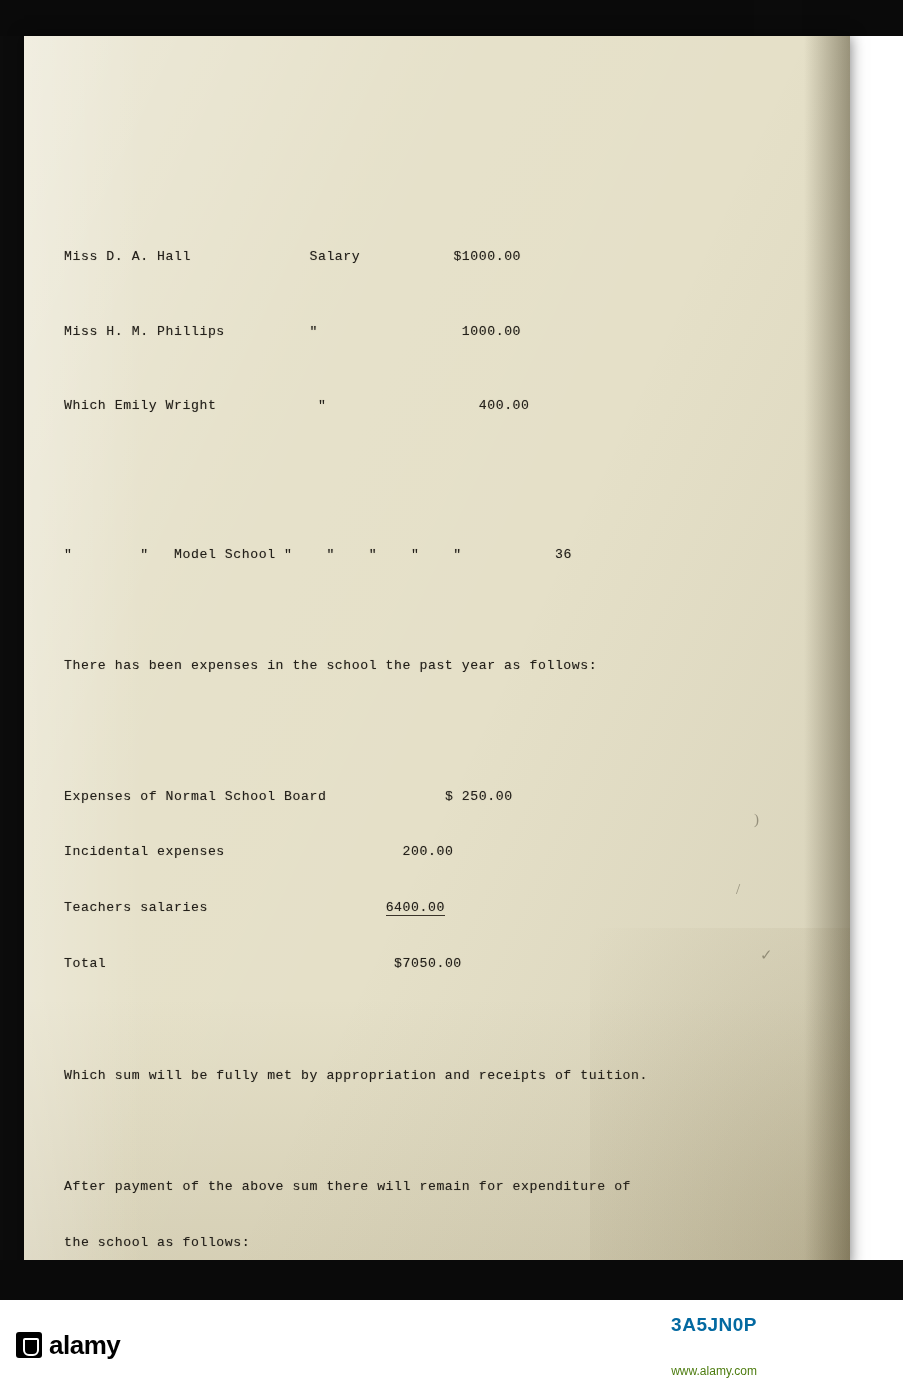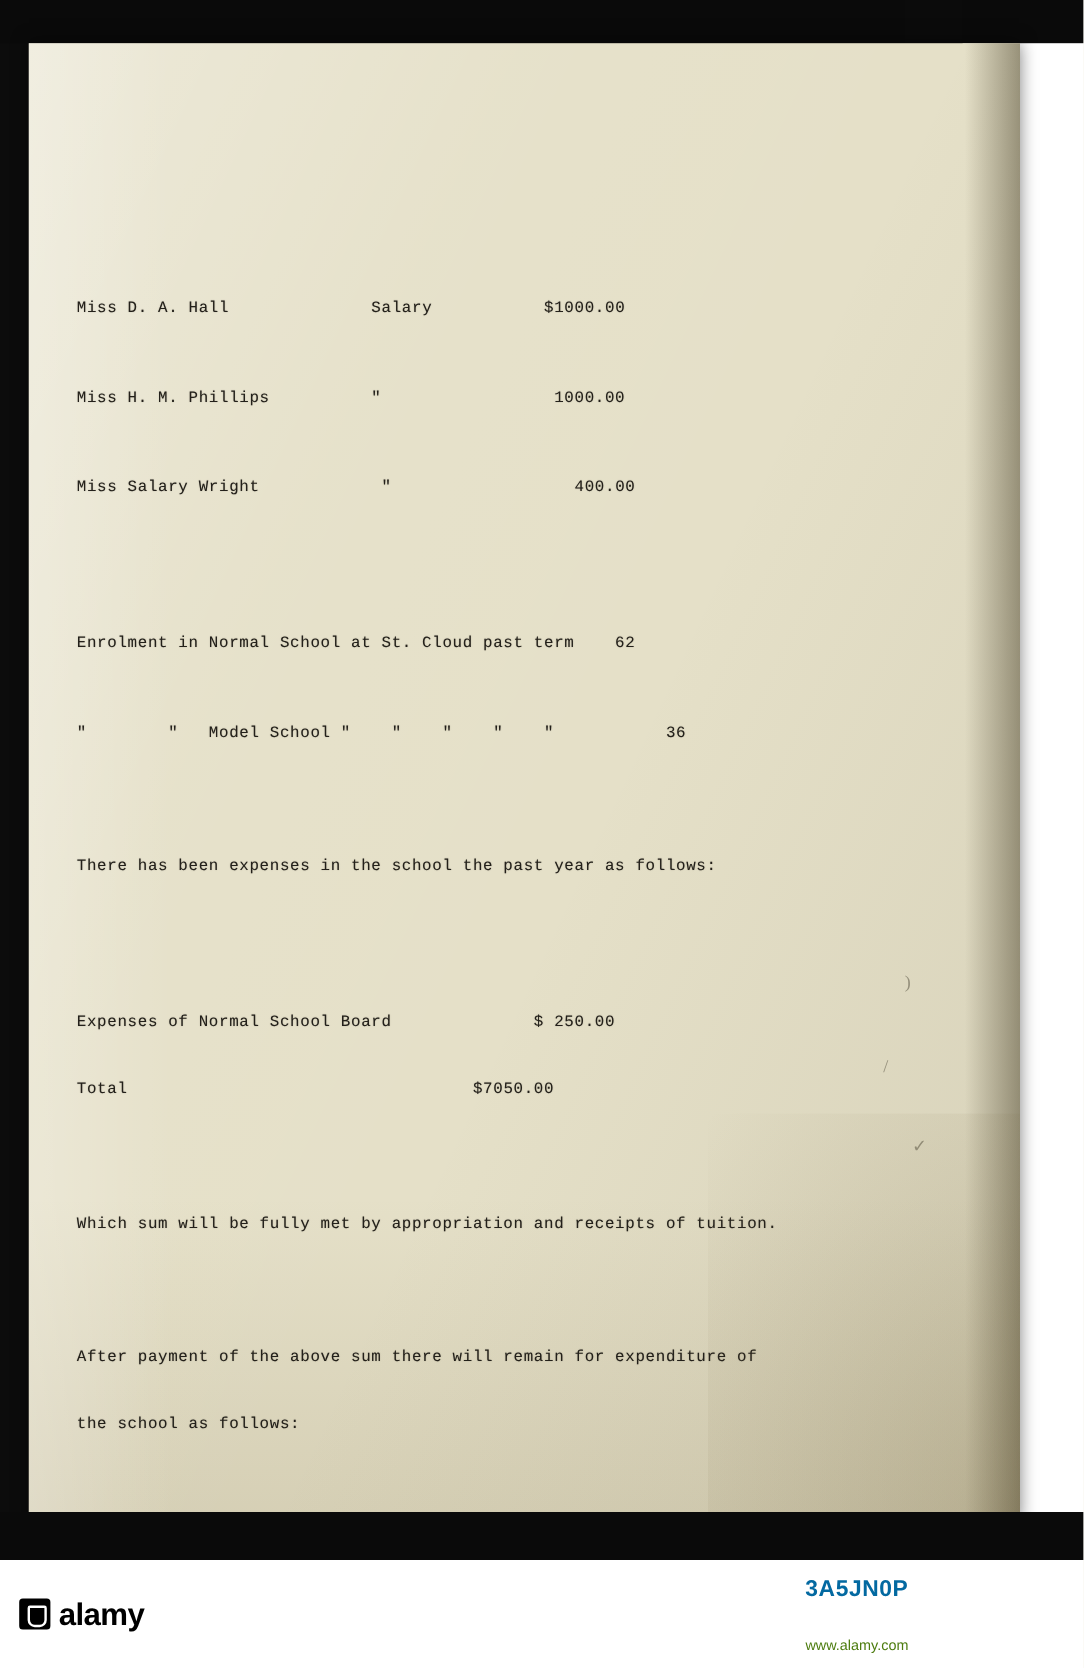--- a/index.html
+++ b/index.html
@@ -203,37 +203,38 @@
   <div id="page-sheet">
     <div id="binding-shadow"></div>
 
     <div id="typed-content">
 
       
       <span class="ln"><span>Miss D. A. Hall</span><span>              </span><span>Salary</span><span>           </span><span>$1000.00</span></span>
 
       <span class="ln"><span>Miss H. M. Phillips</span><span>          </span><span>"</span><span>                 </span><span>1000.00</span></span>
 
-      <span class="ln"><span>Miss Salary Wright</span><span>            </span><span>"</span><span>                  </span><span>400.00</span></span>
-
-      <span class="spacer"></span>
-
-      
-      <span class="ln"><span>Enrolment in Normal School at St. Cloud past term</span><span>    </span><span>62</span></span>
+      <span class="ln"><span>Which Emily Wright</span><span>            </span><span>"</span><span>                  </span><span>400.00</span></span>
+
+      <span class="spacer"></span>
+
+      
 
       <span class="ln"><span>"        "   Model School "    "    "    "    "</span><span>           </span><span>36</span></span>
 
       <span class="spacer"></span>
 
       <span class="ln">There has been expenses in the school the past year as follows:</span>
 
       <span class="spacer"></span>
 
       
       <span class="ln"><span>Expenses of Normal School Board</span><span>              </span><span>$ 250.00</span></span>
+      <span class="ln"><span>Incidental expenses</span><span>                     </span><span>200.00</span></span>
+      <span class="ln"><span>Teachers salaries</span><span>                     </span><span class="ul-amount">6400.00</span></span>
       <span class="ln"><span>Total</span><span>                                  </span><span>$7050.00</span></span>
 
       <span class="spacer"></span>
 
       <span class="ln">Which sum will be fully met by appropriation and receipts of tuition.</span>
 
       <span class="spacer"></span>
 
       <span class="ln">After payment of the above sum there will remain for expenditure of</span>
       <span class="ln">the school as follows:</span>

